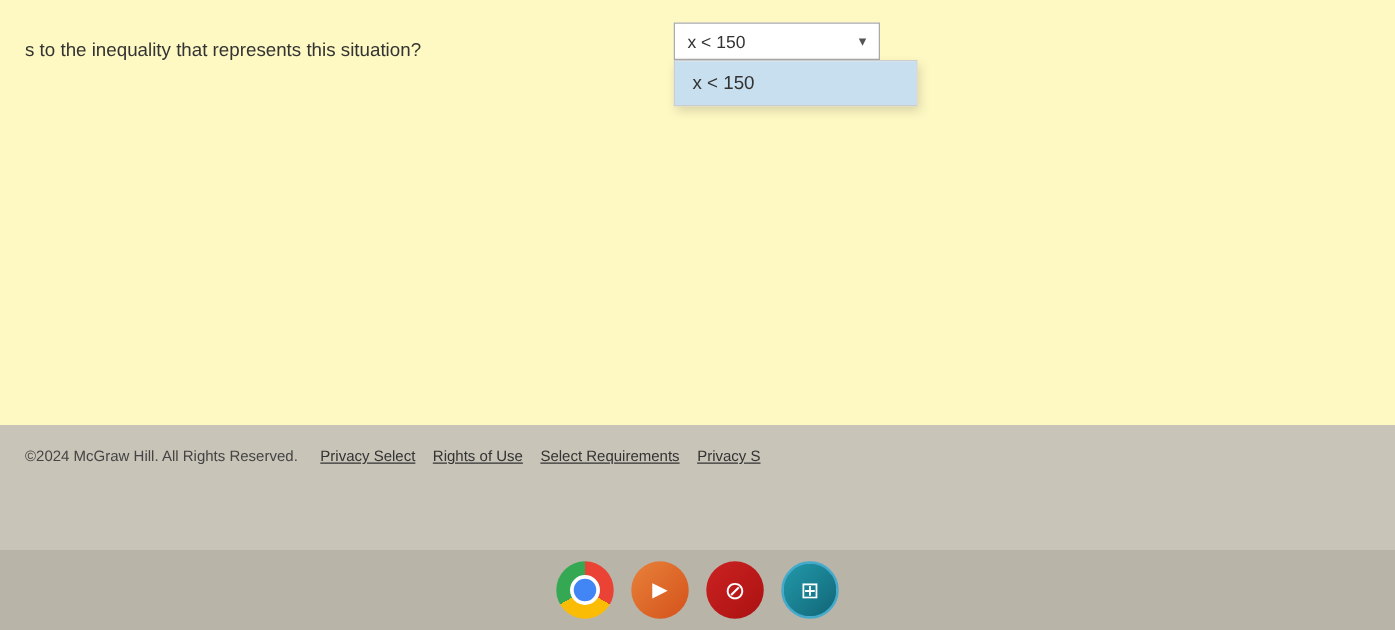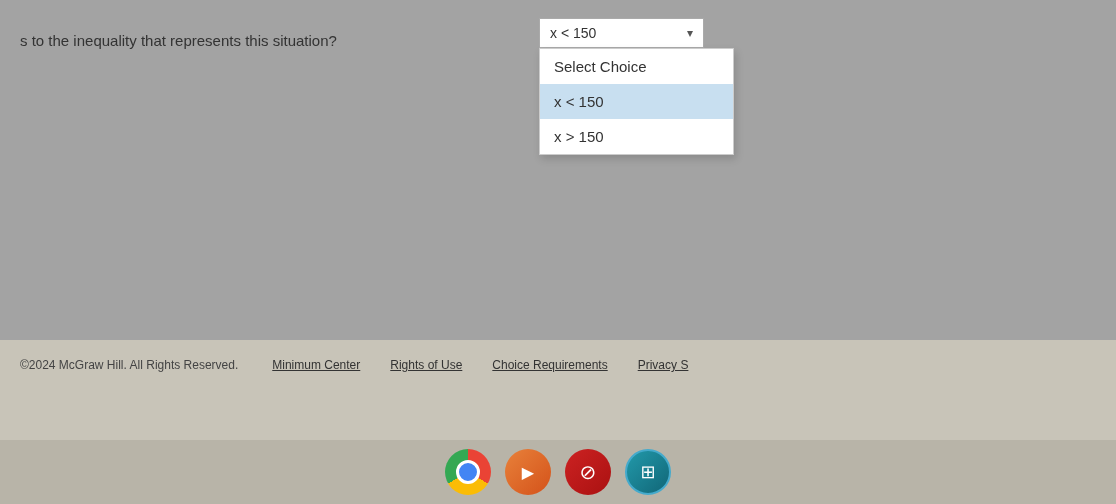--- a/index.html
+++ b/index.html
@@ -7,21 +7,21 @@
     body {
       width: 1116px;
       height: 504px;
       background: #e8e8e4;
       font-family: Arial, sans-serif;
       overflow: hidden;
       position: relative;
     }
 
     .main-content {
-      background: #a3a3a3;
+      background: #fef9c3;
       width: 100%;
       height: 421px;
       position: relative;
       display: flex;
       align-items: flex-start;
       padding-top: 30px;
     }
 
     .question-text {
       color: #333;
@@ -99,21 +99,21 @@
       display: flex;
       flex-direction: column;
       align-items: flex-start;
       justify-content: flex-start;
       padding: 18px 20px 0 20px;
     }
 
     .footer-links {
       display: flex;
       align-items: flex-start;
-      gap: 16px;
+      gap: 0;
       font-size: 13px;
       color: #333;
     }
 
     .footer-copyright {
       color: #444;
       font-size: 12px;
       margin-right: 18px;
     }
 
@@ -206,41 +206,35 @@
   <span class="question-text">s to the inequality that represents this situation?</span>
 
   <div class="dropdown-container">
 
     <div class="dropdown-trigger">
       <span>x &lt; 150</span>
       <span class="chevron">▾</span>
     </div>
 
     <div class="dropdown-menu">
-      <div class="dropdown-item">
-        <span>Select Choice</span>
-      </div>
       <div class="dropdown-item selected">
         <span>x &lt; 150</span>
       </div>
-      <div class="dropdown-item">
-        <span>x &gt; 150</span>
-      </div>
     </div>
   </div>
 
   <div class="divider-line"></div>
 </div>
 
 <div class="footer">
   <div class="footer-links">
     <span class="footer-copyright">©2024 McGraw Hill. All Rights Reserved.</span>
-    <a class="footer-link">Minimum Center</a>
+    <a class="footer-link">Privacy Select</a>
     <a class="footer-link">Rights of Use</a>
-    <a class="footer-link">Choice Requirements</a>
+    <a class="footer-link">Select Requirements</a>
     <a class="footer-link">Privacy S</a>
   </div>
 </div>
 
 <div class="taskbar">
   <div class="taskbar-icon chrome-icon"></div>
   <div class="taskbar-icon media-icon"></div>
   <div class="taskbar-icon donotdisturb-icon"></div>
   <div class="taskbar-icon screen-icon"></div>
 </div>

